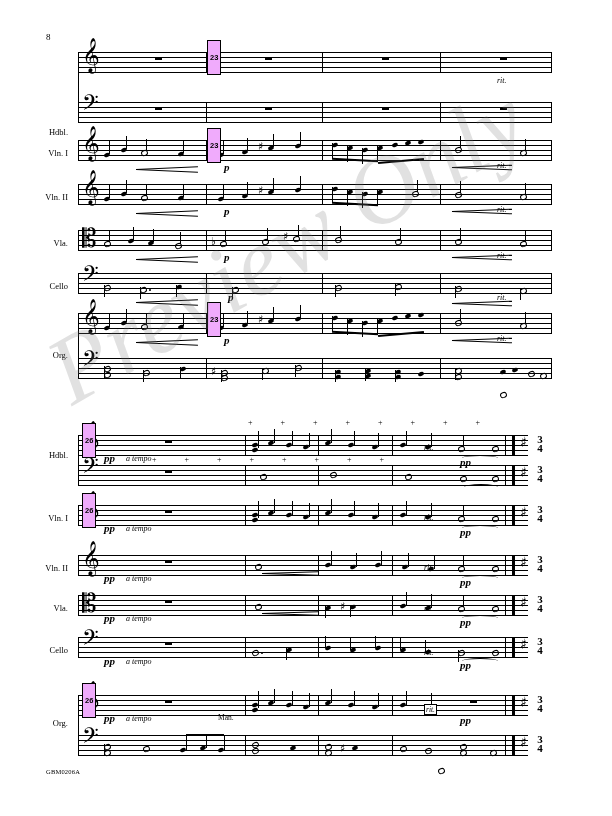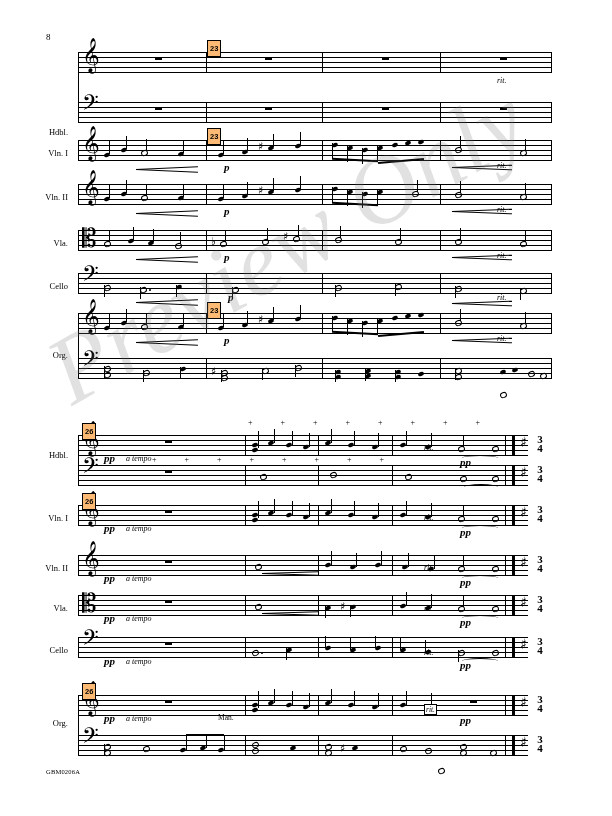--- a/index.html
+++ b/index.html
@@ -102,22 +102,22 @@
   }
 
   
   .rehearsal {
     position: absolute;
     border: 1px solid #000;
     font-family: "Liberation Sans", sans-serif;
     font-size: 7.5px;
     font-weight: bold;
     line-height: 9px;
-    padding: 3px 2px;
-    background: #fdba74;
+    padding: 12px 2px;
+    background: #f0abfc;
     color: #000;
   }
 
   
   .expr {
     position: absolute;
     font-style: italic;
     font-size: 8px;
     color: #000;
     white-space: nowrap;

